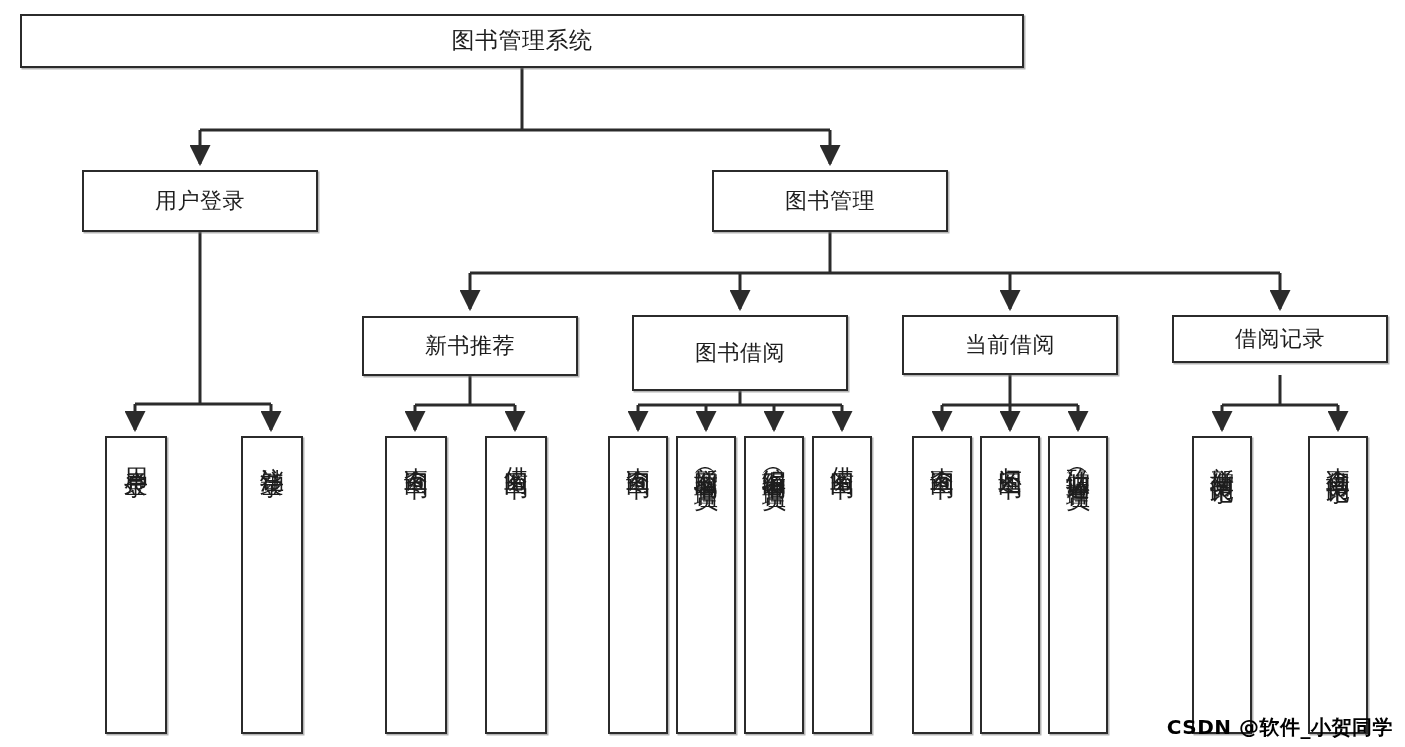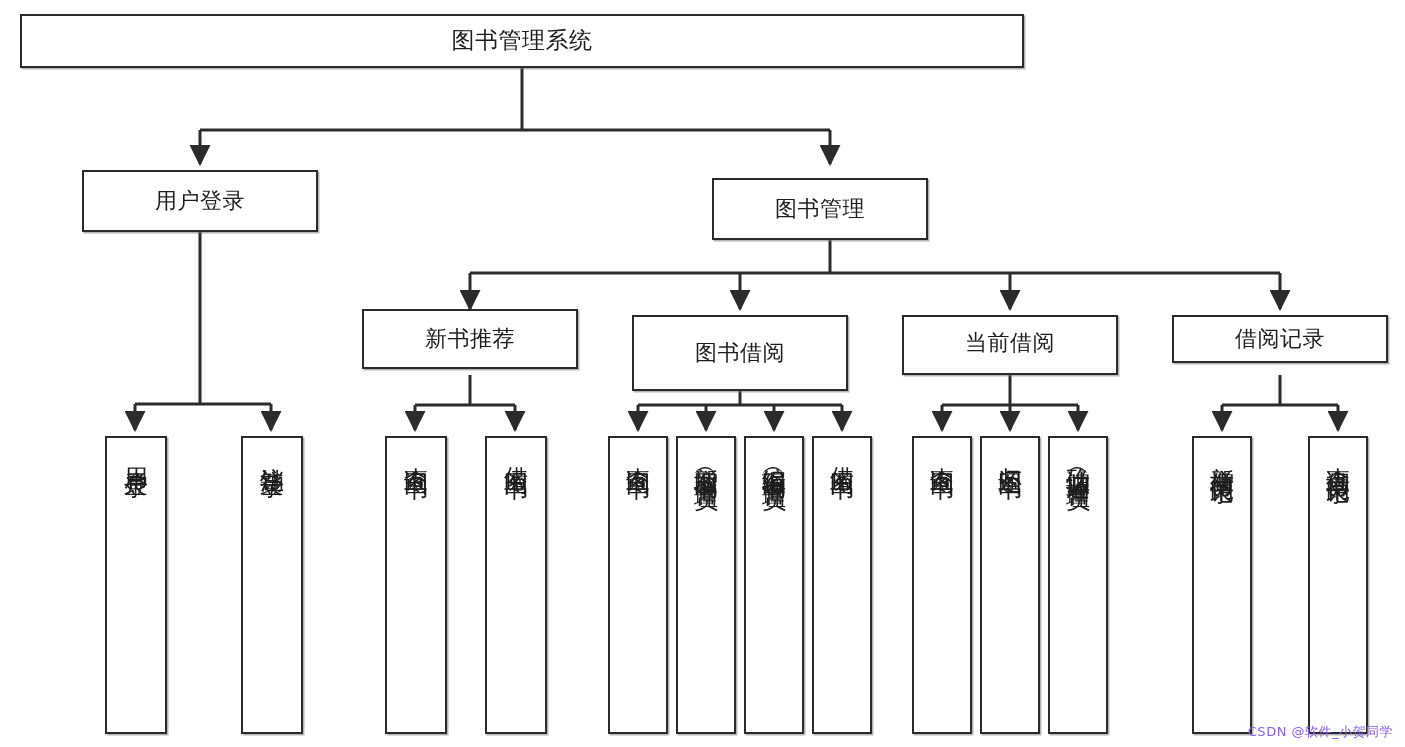--- a/index.html
+++ b/index.html
@@ -58,26 +58,27 @@
     line-height: 1;
     text-align: left;
   }
   .node.root .label {
     font-size: 23px;
   }
   #watermark {
     position: absolute;
     right: 12px;
     bottom: 6px;
-    font-size: 13px;
-    color: #8b5cf6;
+    font-size: 20px;
+    color: #000000;
     letter-spacing: 0.5px;
     z-index: 5;
     white-space: nowrap;
     pointer-events: none;
+    font-weight: bold;
   }
 </style>
 </head>
 <body>
 
 <div id="canvas">
 
   <svg id="edges" viewBox="0 0 1405 747" xmlns="http://www.w3.org/2000/svg">
     <defs>
       <marker id="arrow" viewBox="0 0 10 10" refX="9" refY="5" markerWidth="7" markerHeight="7" orient="auto-start-reverse">
@@ -131,31 +132,31 @@
     </g>
   </svg>
 
   <div class="node horizontal root" style="left:20px; top:14px; width:1004px; height:54px;">
     <span class="label">图书管理系统</span>
   </div>
 
   <div class="node horizontal" style="left:82px; top:170px; width:236px; height:62px;">
     <span class="label">用户登录</span>
   </div>
-  <div class="node horizontal" style="left:712px; top:170px; width:216px; height:62px;margin-top:8px;">
+  <div class="node horizontal" style="left:712px; top:170px; width:236px; height:62px;">
     <span class="label">图书管理</span>
   </div>
 
-  <div class="node horizontal" style="left:362px; top:309px; width:216px; height:60px;">
+  <div class="node horizontal" style="left:362px; top:316px; width:216px; height:60px;">
     <span class="label">新书推荐</span>
   </div>
   <div class="node horizontal" style="left:632px; top:315px; width:216px; height:76px;">
     <span class="label">图书借阅</span>
   </div>
-  <div class="node horizontal" style="left:902px; top:315px; width:216px; height:60px;font-family:Liberation Mono, monospace;">
+  <div class="node horizontal" style="left:902px; top:315px; width:216px; height:60px;">
     <span class="label">当前借阅</span>
   </div>
   <div class="node horizontal" style="left:1172px; top:315px; width:216px; height:48px;">
     <span class="label">借阅记录</span>
   </div>
 
   <div class="node vertical" style="left:105px; top:436px; width:62px; height:298px;">
     <span class="label">用户登录</span>
   </div>
   <div class="node vertical" style="left:241px; top:436px; width:62px; height:298px;">

